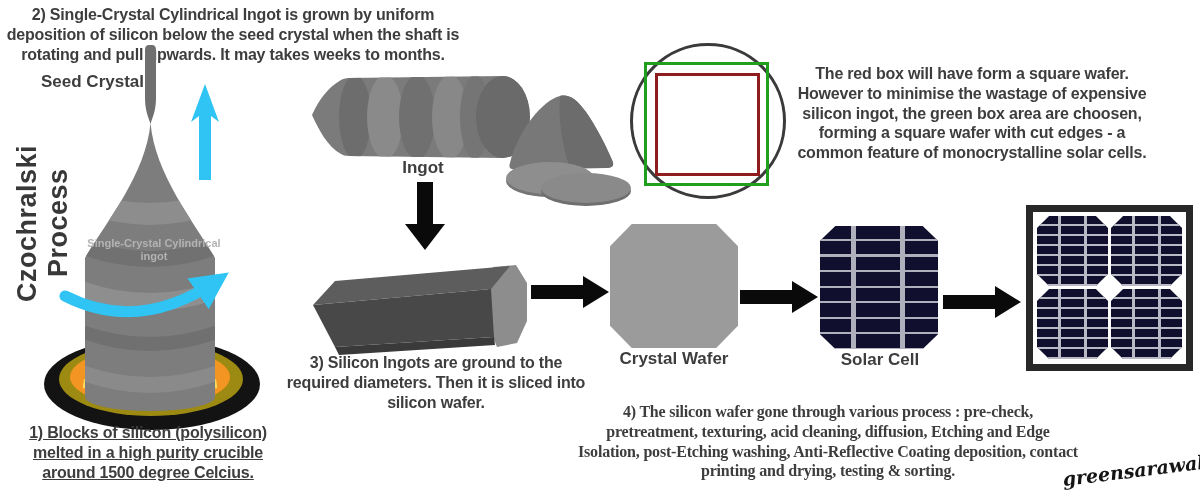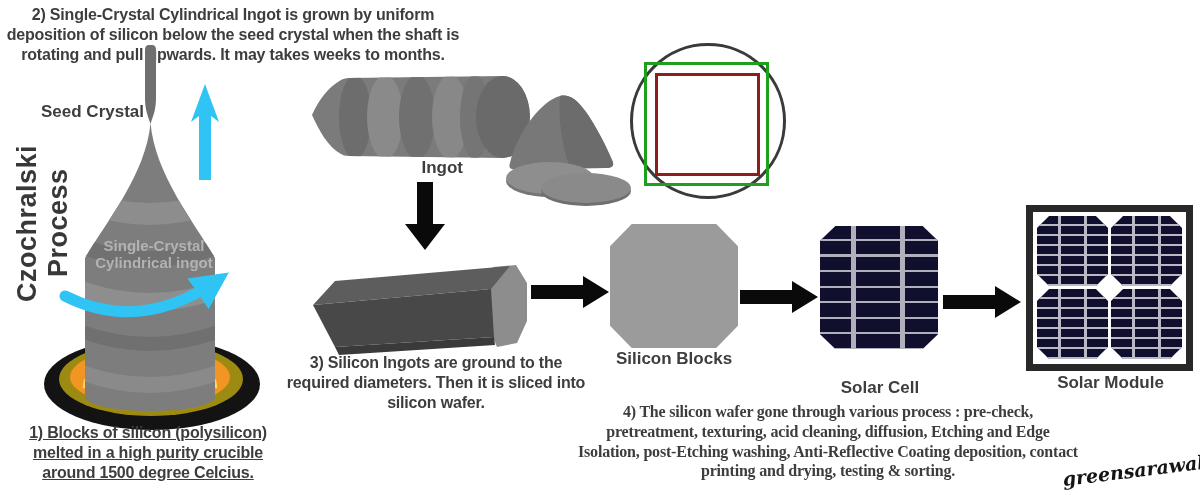--- a/index.html
+++ b/index.html
@@ -10,21 +10,21 @@
     color:#3d3d3d; font-weight:700;
   }
   .abs { position:absolute; }
   .note { font-size:16px; line-height:1.24; text-align:center; letter-spacing:-0.2px; }
   .lbl  { font-size:17px; text-align:center; }
   .vtitle {
     writing-mode:vertical-rl; transform:rotate(180deg);
     font-size:27px; letter-spacing:0.5px; color:#383838;
     text-align:center;
   }
-  .inner-ingot-label { font-size:15px; color:#b3b3b3; line-height:1.15; text-align:center; }
+  .inner-ingot-label { font-size:11px; color:#b3b3b3; line-height:1.15; text-align:center; }
   
   .flow-arrow { width:78px; height:32px; }
   .flow-arrow .shaft { position:absolute; left:0; top:9px; width:53px; height:14px; background:#0a0a0a; }
   .flow-arrow .head  { position:absolute; left:52px; top:0; width:0; height:0;
                        border-left:26px solid #0a0a0a; border-top:16px solid transparent; border-bottom:16px solid transparent; }
   
   .wafer-circle { width:150px; height:150px; border:3px solid #3a3a3a; border-radius:50%; background:transparent; }
   .green-square { width:119px; height:118px; border:3px solid #1ea01e; }
   .red-square   { width:99px;  height:97px;  border:3px solid #8f1d1d; }
   
@@ -56,21 +56,21 @@
 </style>
 </head>
 <body>
 
 <div class="canvas">
 
   <div class="abs note" style="left:2px;top:5px;width:462px;">2) Single-Crystal Cylindrical Ingot is grown by uniform deposition of silicon below the seed crystal when the shaft is rotating and pull upwards. It may takes weeks to months.</div>
 
   <div class="abs vtitle" style="left:12px;top:112px;height:222px;">Czochralski Process</div>
 
-  <div class="abs lbl" style="left:40px;top:102px;width:105px;text-align:center;">Seed Crystal</div>
+  <div class="abs lbl" style="left:40px;top:72px;width:105px;text-align:center;">Seed Crystal</div>
 
   <svg class="abs" style="left:20px;top:40px;" width="250" height="402" viewBox="0 0 250 402">
     <defs>
       <clipPath id="crystalClip">
         <path d="M130.5,83 C126,135 84,185 65,218 L65,357 A65,14 0 0 0 195,357 L195,218 C176,185 135,135 130.5,83 Z"></path>
       </clipPath>
       <marker id="ah" viewBox="0 0 10 10" refX="6.5" refY="5" markerWidth="3.4" markerHeight="3.4" orient="auto">
         <path d="M0,0 L10,5 L0,10 Z" fill="#2fc4f4"></path>
       </marker>
     </defs>
@@ -117,21 +117,21 @@
     <path d="M7,45 C14,30 22,18 36,10 C38,9 40,8 44,8 L198,6 A27,41 0 0 1 198,88 L44,86 C40,86 38,85 36,84 C22,76 14,60 7,45 Z" fill="#7b7b7b"></path>
     <g clip-path="url(#hingotClip)">
       <ellipse cx="50" cy="47" rx="16" ry="42" fill="#6d6d6d"></ellipse>
       <ellipse cx="80" cy="47" rx="18" ry="42" fill="#8a8a8a"></ellipse>
       <ellipse cx="112" cy="47" rx="18" ry="42" fill="#707070"></ellipse>
       <ellipse cx="145" cy="47" rx="18" ry="42" fill="#888888"></ellipse>
       <ellipse cx="170" cy="47" rx="15" ry="42" fill="#757575"></ellipse>
       <ellipse cx="198" cy="47" rx="27" ry="41" fill="#6a6a6a"></ellipse>
     </g>
   </svg>
-  <div class="abs lbl" style="left:383px;top:158px;width:80px;text-align:right;">Ingot</div>
+  <div class="abs lbl" style="left:383px;top:158px;width:80px;">Ingot</div>
 
   <svg class="abs" style="left:498px;top:88px;" width="135" height="118" viewBox="0 0 135 118">
     <path d="M12,75 C20,42 45,12 62,8 C70,6 78,10 88,24 C98,38 108,58 114,72 C117,78 114,80 108,80 L20,82 C13,82 10,80 12,75 Z" fill="#787878"></path>
     <path d="M62,8 C70,6 78,10 88,24 C98,38 108,58 114,72 C117,78 114,80 108,80 L72,80 C64,58 60,30 62,8 Z" fill="#6c6c6c"></path>
     <ellipse cx="52" cy="93" rx="44" ry="16" fill="#757575"></ellipse>
     <ellipse cx="52" cy="90" rx="44" ry="16" fill="#8e8e8e"></ellipse>
     <ellipse cx="88" cy="103" rx="45" ry="15" fill="#6f6f6f"></ellipse>
     <ellipse cx="88" cy="100" rx="45" ry="15" fill="#8a8a8a"></ellipse>
   </svg>
 
@@ -146,45 +146,45 @@
     <polygon points="8,50 186,34 189,82 30,92" fill="#484848"></polygon>
     <polygon points="30,92 189,82 190,90 34,100" fill="#3a3a3a"></polygon>
   </svg>
 
   <div class="abs note" style="left:283px;top:353px;width:306px;">3) Silicon Ingots are ground to the required diameters. Then it is sliced into silicon wafer.</div>
 
   <div class="abs wafer-circle" style="left:630px;top:43px;"></div>
   <div class="abs green-square" style="left:644px;top:62px;"></div>
   <div class="abs red-square" style="left:655px;top:73px;"></div>
 
+  <div class="abs note" style="left:789px;top:64px;width:366px;">The red box will have form a square wafer. However to minimise the wastage of expensive silicon ingot, the green box area are choosen, forming a square wafer with cut edges - a common feature of monocrystalline solar cells.</div>
 
   <div class="abs flow-arrow" style="left:531px;top:276px;">
       <div class="shaft"></div>
       <div class="head"></div>
     </div>
   <div class="abs flow-arrow" style="left:740px;top:281px;">
       <div class="shaft"></div>
       <div class="head"></div>
     </div>
   <div class="abs flow-arrow" style="left:943px;top:286px;">
       <div class="shaft"></div>
       <div class="head"></div>
     </div>
 
   <div class="abs si-wafer" style="left:610px;top:224px;"></div>
-  <div class="abs lbl" style="left:598px;top:349px;width:152px;">Silicon Blocks</div>
+  <div class="abs lbl" style="left:598px;top:349px;width:152px;">Crystal Wafer</div>
 
   <div class="abs solar-cell" style="left:820px;top:226px;"></div>
-  <div class="abs lbl" style="left:826px;top:350px;width:108px;margin-top:28px;">Solar Cell</div>
+  <div class="abs lbl" style="left:826px;top:350px;width:108px;">Solar Cell</div>
 
   <div class="abs solar-module" style="left:1026px;top:205px;">
     <div class="module-cell" style="left:4px;top:4px;"></div>
     <div class="module-cell" style="left:78px;top:4px;"></div>
     <div class="module-cell" style="left:4px;top:77px;"></div>
     <div class="module-cell" style="left:78px;top:77px;"></div>
   </div>
-  <div class="abs lbl" style="left:1038px;top:373px;width:145px;">Solar Module</div>
 
   <div class="abs note" style="left:578px;top:402px;width:500px;font-family:Liberation Serif, serif;">4) The silicon wafer gone through various process : pre-check, pretreatment, texturing, acid cleaning, diffusion, Etching and Edge Isolation, post-Etching washing, Anti-Reflective Coating deposition, contact printing and drying, testing &amp; sorting.</div>
 
   <div class="abs watermark" style="left:1062px;top:456px;">greensarawak.com</div>
 
 </div>
 
 </body></html>

